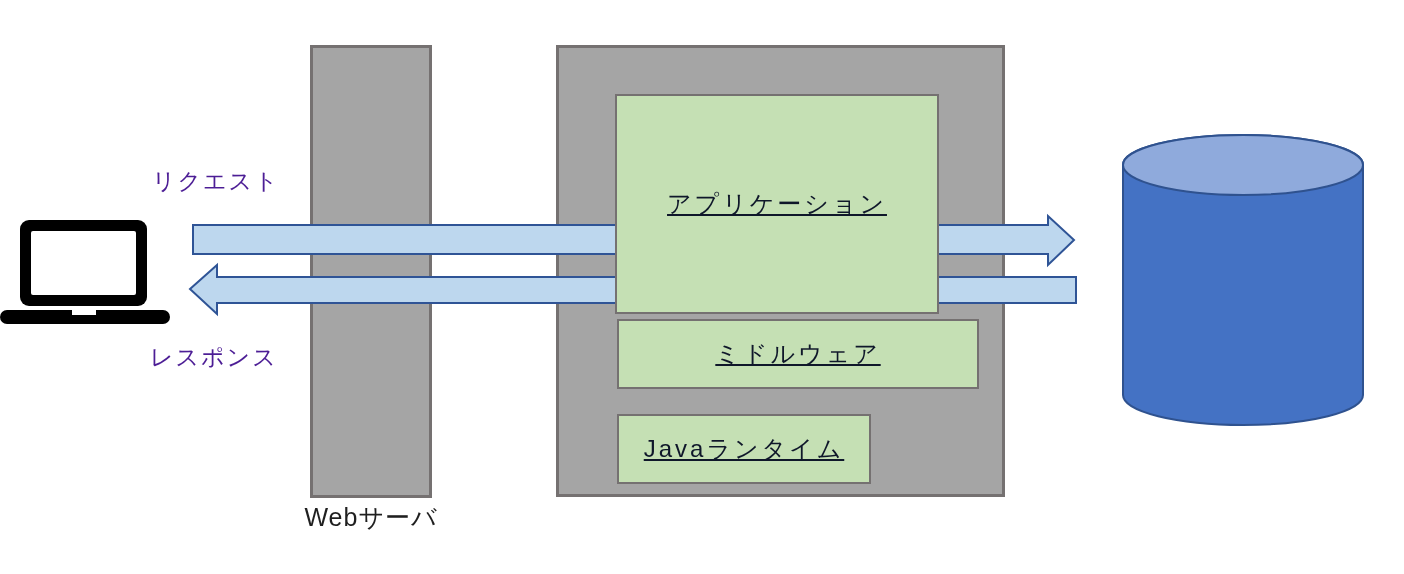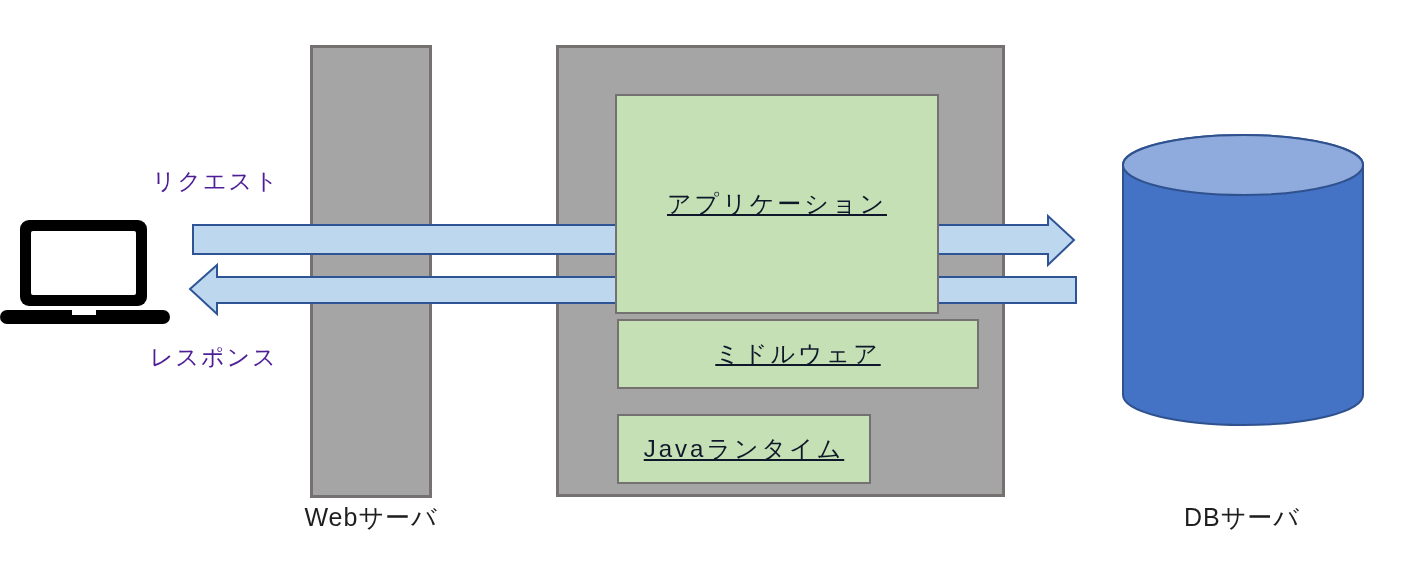--- a/index.html
+++ b/index.html
@@ -138,15 +138,14 @@
 
   <svg class="cylinder-svg" viewBox="0 0 242 292" aria-hidden="true">
     <path class="cyl-body" d="M1 31 L1 261 A120 30 0 0 0 241 261 L241 31 A120 30 0 0 0 1 31 Z"></path>
     <ellipse class="cyl-top" cx="121" cy="31" rx="120" ry="30"></ellipse>
   </svg>
 
   <div class="flow-label flow-request">リクエスト</div>
   <div class="flow-label flow-response">レスポンス</div>
 
   <div class="node-label label-web">Webサーバ</div>
-  <div class="node-label label-db">DBサーバ</div>
 
 </div>
 
 </body></html>

